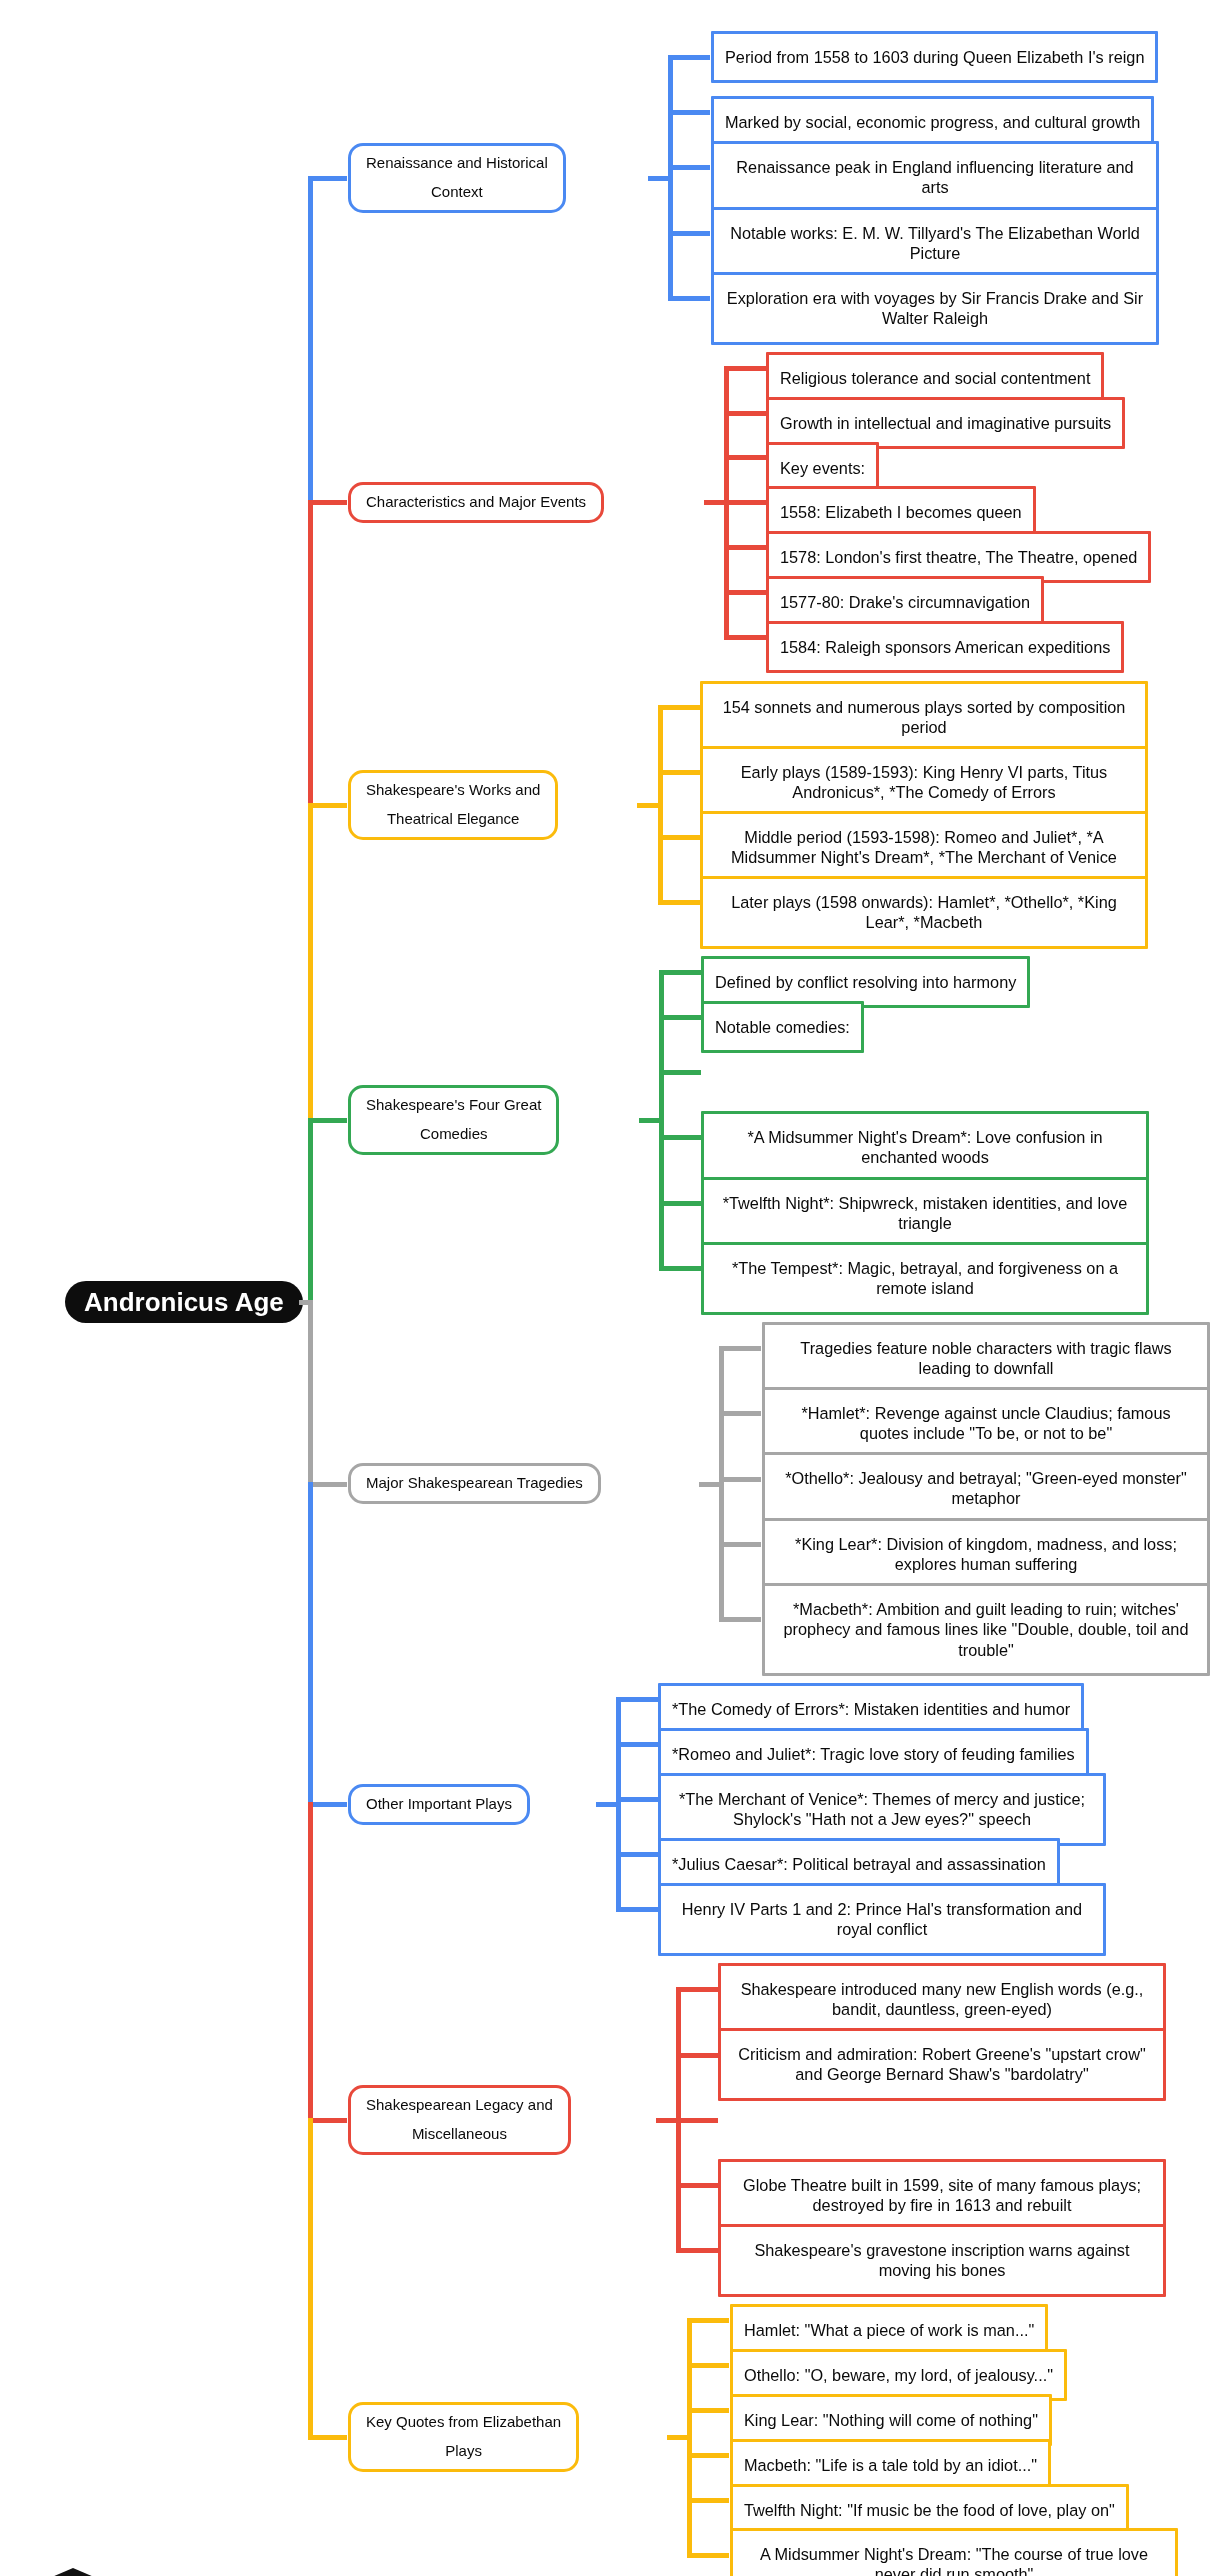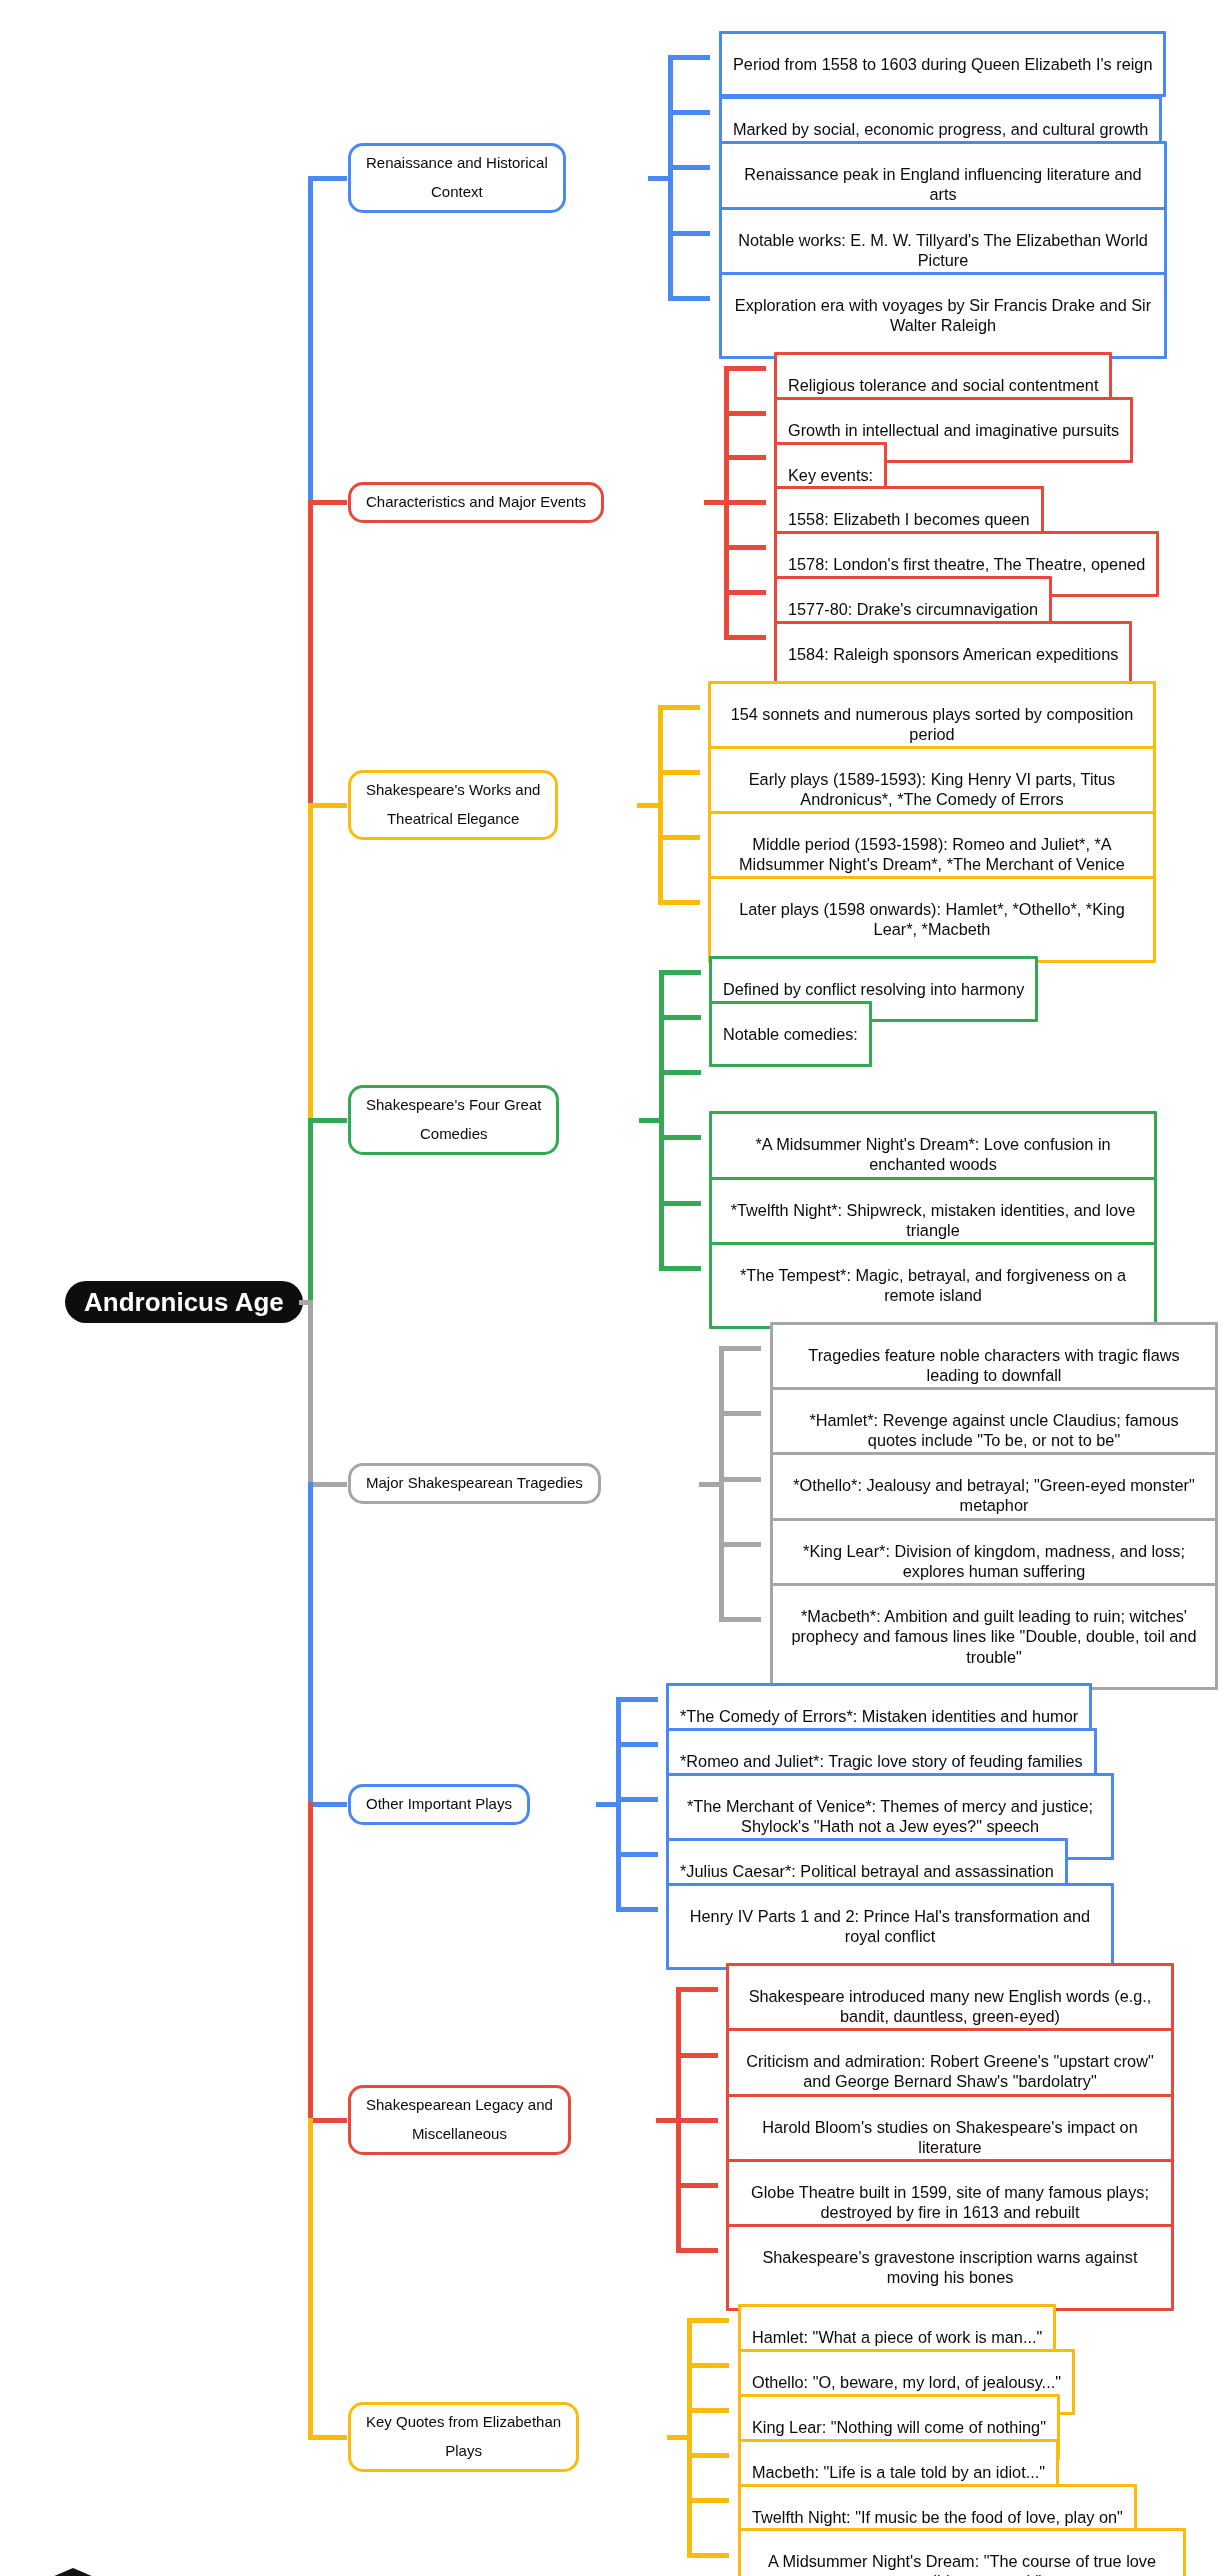--- a/index.html
+++ b/index.html
@@ -20,24 +20,23 @@
     box-sizing: border-box;
     background: #ffffff;
     border: 3.4px solid #000;
     color: #0a0a0a;
     text-align: center;
     width: max-content;
   }
   .leaf {
     font-size: 16.3px;
     line-height: 20.4px;
-    padding: 20px 11px;
+    padding: 13px 11px;
     border-radius: 1px;
     max-width: 448px;
-    margin-left: 8px;
   }
   .label {
     font-size: 15px;
     line-height: 28.5px;
     padding: 3.4px 15px;
     border-radius: 15px;
     white-space: pre-line;
   }
   .root {
     position: absolute;
@@ -132,21 +131,20 @@
     <div class="node label" style="border-color: rgb(74, 137, 242); left: 348px; top: 1784px;">Other Important Plays</div>
     <div class="node leaf" style="border-color: rgb(74, 137, 242); left: 658px; top: 1683px;">*The Comedy of Errors*: Mistaken identities and humor</div>
     <div class="node leaf" style="border-color: rgb(74, 137, 242); left: 658px; top: 1728px;">*Romeo and Juliet*: Tragic love story of feuding families</div>
     <div class="node leaf" style="border-color: rgb(74, 137, 242); left: 658px; top: 1773px;">*The Merchant of Venice*: Themes of mercy and justice; Shylock's "Hath not a Jew eyes?" speech</div>
     <div class="node leaf" style="border-color: rgb(74, 137, 242); left: 658px; top: 1838px;">*Julius Caesar*: Political betrayal and assassination</div>
     <div class="node leaf" style="border-color: rgb(74, 137, 242); left: 658px; top: 1883px;">Henry IV Parts 1 and 2: Prince Hal's transformation and royal conflict</div>
     <div class="node label" style="border-color: rgb(232, 73, 59); left: 348px; top: 2085px;">Shakespearean Legacy and
 Miscellaneous</div>
     <div class="node leaf" style="border-color: rgb(232, 73, 59); left: 718px; top: 1963px;">Shakespeare introduced many new English words (e.g., bandit, dauntless, green-eyed)</div>
     <div class="node leaf" style="border-color: rgb(232, 73, 59); left: 718px; top: 2028px;">Criticism and admiration: Robert Greene's "upstart crow" and George Bernard Shaw's "bardolatry"</div>
-    <div class="node leaf" style="border-color: rgb(232, 73, 59); left: 718px; top: 2094px;">Harold Bloom's studies on Shakespeare's impact on literature</div>
     <div class="node leaf" style="border-color: rgb(232, 73, 59); left: 718px; top: 2159px;">Globe Theatre built in 1599, site of many famous plays; destroyed by fire in 1613 and rebuilt</div>
     <div class="node leaf" style="border-color: rgb(232, 73, 59); left: 718px; top: 2224px;">Shakespeare's gravestone inscription warns against moving his bones</div>
     <div class="node label" style="border-color: rgb(251, 187, 12); left: 348px; top: 2402px;">Key Quotes from Elizabethan
 Plays</div>
     <div class="node leaf" style="border-color: rgb(251, 187, 12); left: 730px; top: 2304px;">Hamlet: "What a piece of work is man..."</div>
     <div class="node leaf" style="border-color: rgb(251, 187, 12); left: 730px; top: 2349px;">Othello: "O, beware, my lord, of jealousy..."</div>
     <div class="node leaf" style="border-color: rgb(251, 187, 12); left: 730px; top: 2394px;">King Lear: "Nothing will come of nothing"</div>
     <div class="node leaf" style="border-color: rgb(251, 187, 12); left: 730px; top: 2439px;">Macbeth: "Life is a tale told by an idiot..."</div>
     <div class="node leaf" style="border-color: rgb(251, 187, 12); left: 730px; top: 2484px;">Twelfth Night: "If music be the food of love, play on"</div>
     <div class="node leaf" style="border-color: rgb(251, 187, 12); left: 730px; top: 2528px;">A Midsummer Night's Dream: "The course of true love never did run smooth"</div>

